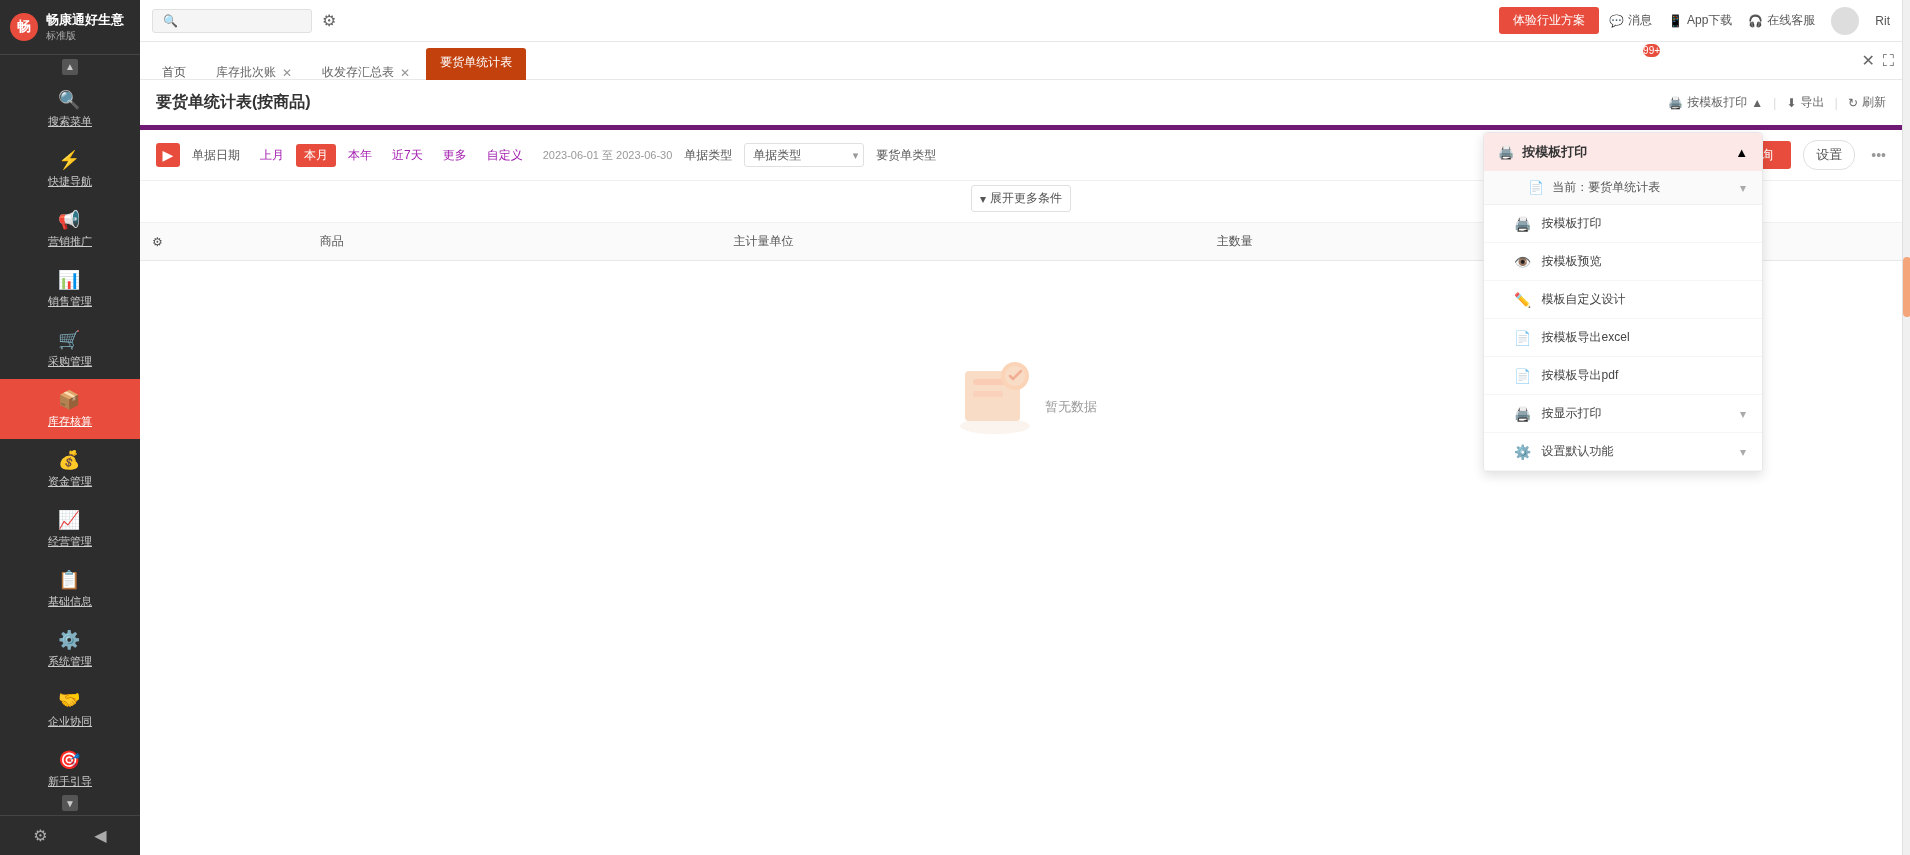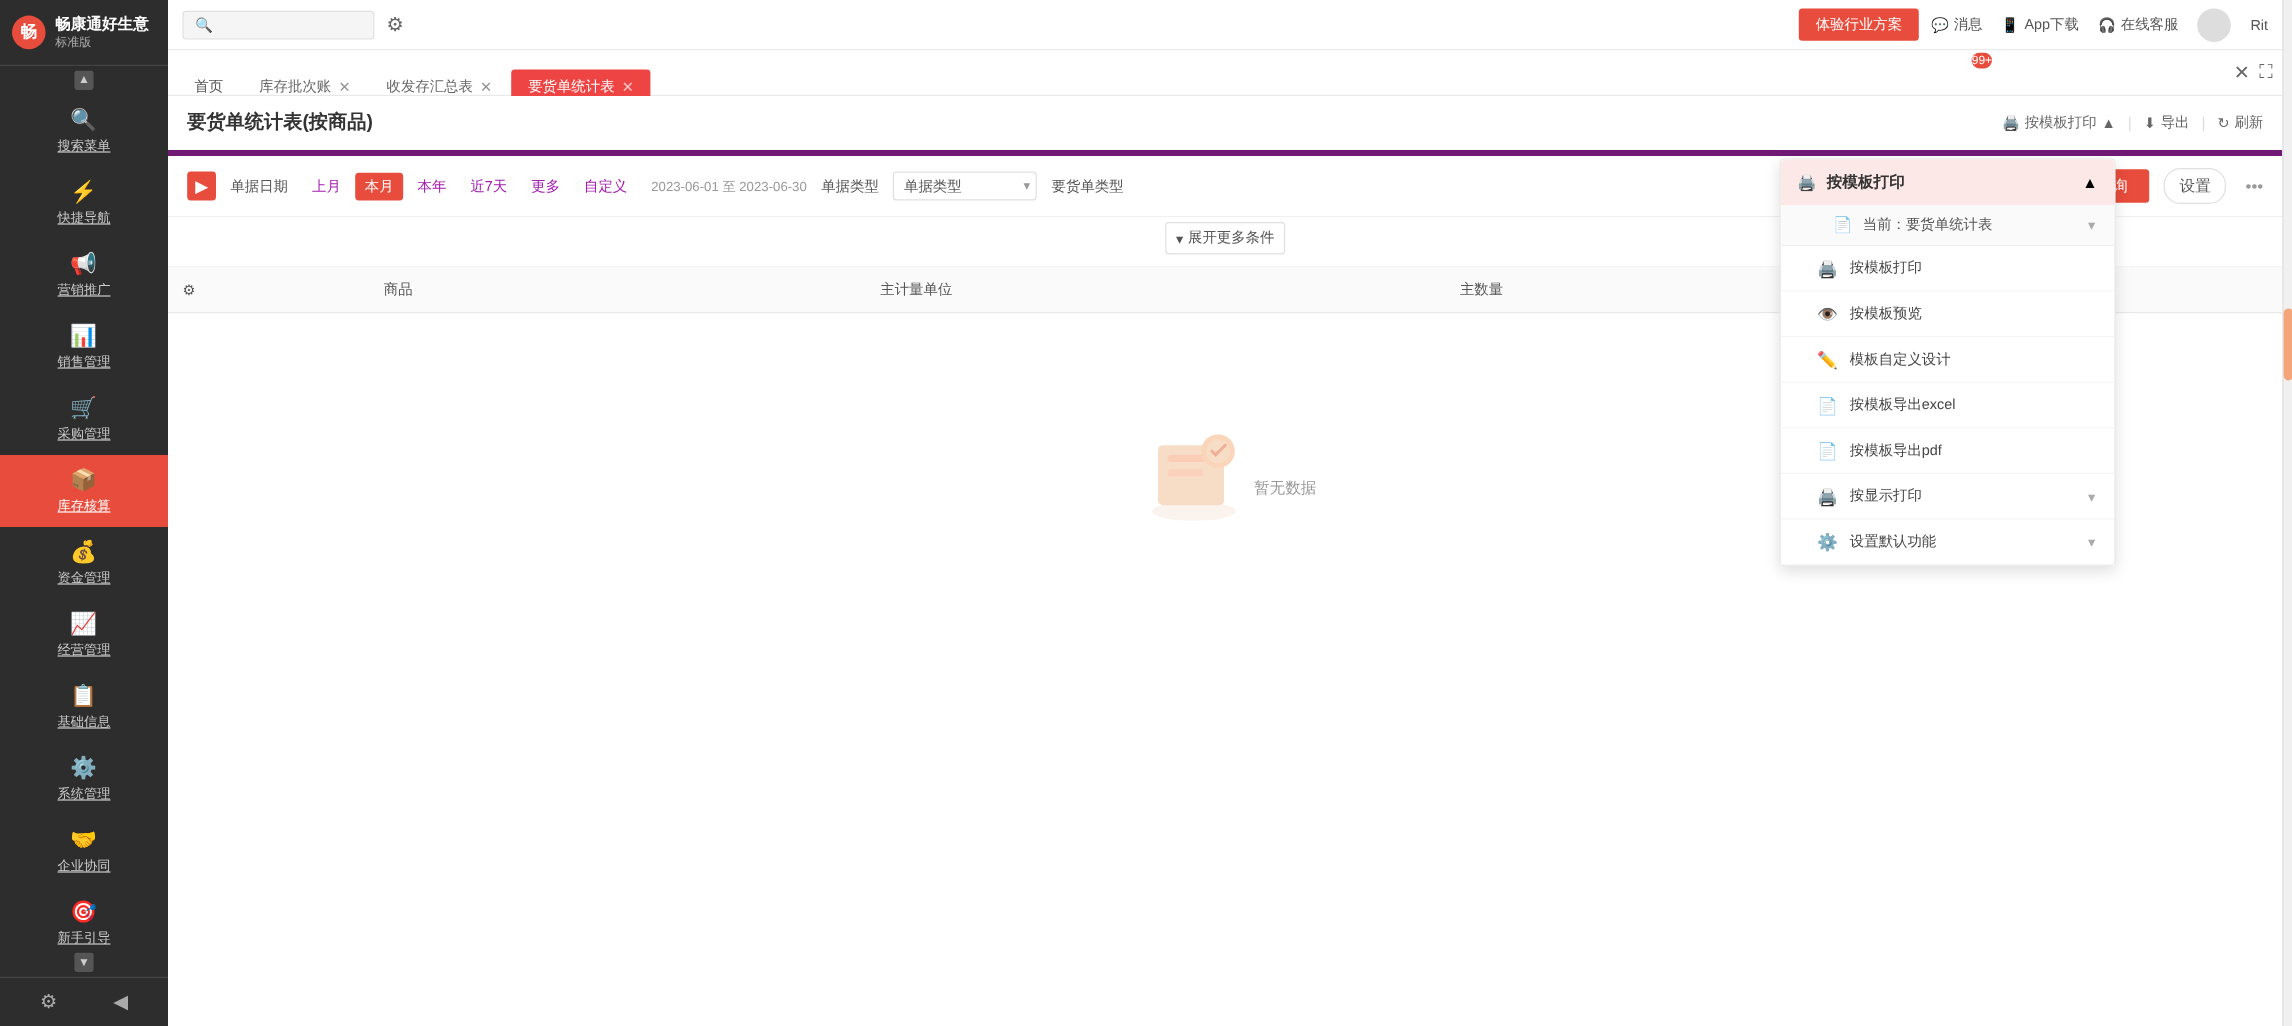--- a/index.html
+++ b/index.html
@@ -34,21 +34,21 @@
     .topbar-spacer { flex: 1; }
     .topbar-right { display: flex; align-items: center; gap: 16px; }
     .topbar-right-item { display: flex; align-items: center; gap: 4px; color: #555; font-size: 12px; cursor: pointer; position: relative; }
     .badge { background: #e74c3c; color: white; border-radius: 8px; font-size: 10px; padding: 1px 0; position: absolute; top: -6px; right: -8px; margin-top: 38px; }
     .topbar-avatar { width: 28px; height: 28px; background: #ddd; border-radius: 50%; }
     .topbar-username { font-size: 12px; color: #555; }
 
     
     .tabs { background: #fff; height: 38px; display: flex; align-items: center; padding: 0 8px; border-bottom: 1px solid #e8e8e8; flex-shrink: 0; gap: 2px; }
     .tab { padding: 6px 14px; border-radius: 3px 3px 0 0; font-size: 12px; cursor: pointer; display: flex; align-items: center; gap: 6px; color: #666; white-space: nowrap; margin-top: 24px; }
-    .tab.active { background: #ef4444; color: white; }
+    .tab.active { background: #c2410c; color: white; flex-direction: column; }
     .tab .close-icon { font-size: 12px; opacity: 0.7; cursor: pointer; }
     .tab.home { background: transparent; color: #555; }
 
     
     .page-header { background: #fff; padding: 12px 16px; border-bottom: 5px solid #701a75; display: flex; align-items: center; justify-content: space-between; flex-shrink: 0; }
     .page-title { font-size: 16px; font-weight: bold; color: #333; }
     .page-actions { display: flex; align-items: center; gap: 10px; }
     .page-actions .action-btn { display: flex; align-items: center; gap: 4px; color: #666; font-size: 12px; cursor: pointer; }
     .action-separator { color: #ddd; }
 

